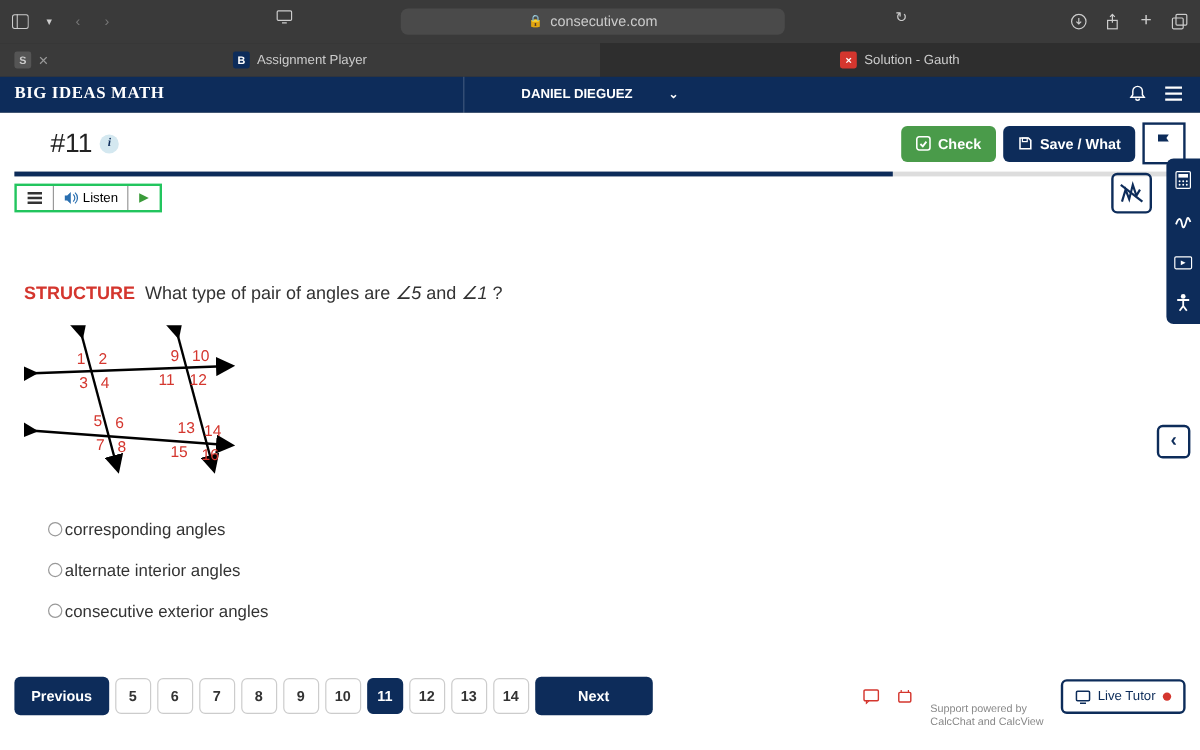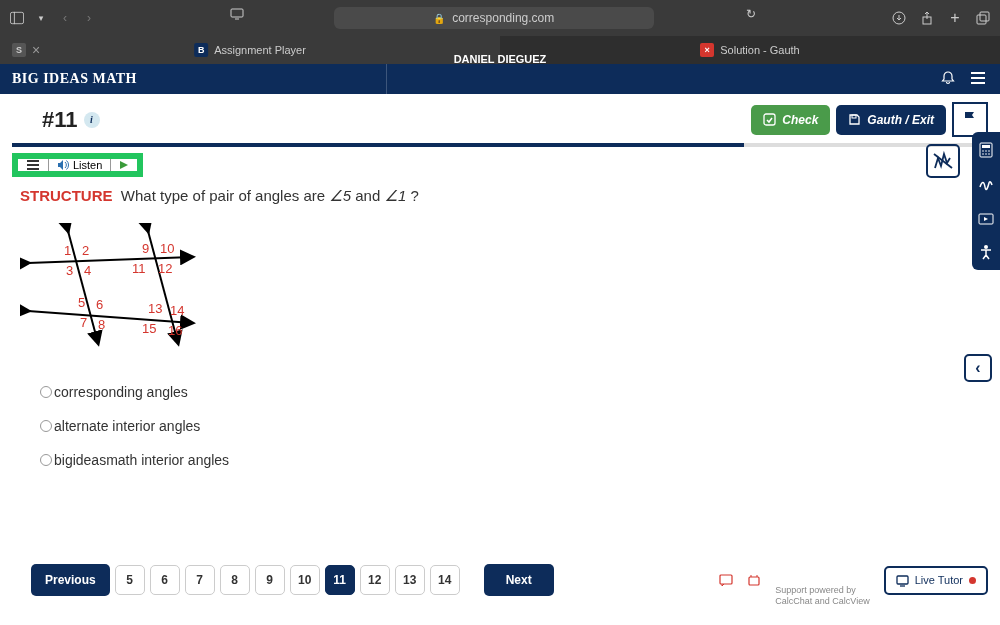--- a/index.html
+++ b/index.html
@@ -16,77 +16,77 @@
 
 .tab-bar { background: #2e2e2e; height: 28px; display: flex; align-items: center; font-size: 11px; color: #ccc; }
 .tab { display: flex; align-items: center; gap: 6px; padding: 0 12px; height: 100%; }
 .tab.active { background: #3a3a3a; }
 .tab-close { color: #999; font-size: 14px; }
 .tab-favicon { width: 14px; height: 14px; border-radius: 2px; display: inline-flex; align-items: center; justify-content: center; font-size: 9px; font-weight: bold; }
 
 
 .app-header { background: #0d2c5a; height: 30px; display: flex; align-items: center; color: #fff; font-size: 13px; position: relative; }
 .app-header .logo { font-family: Georgia, serif; font-weight: bold; padding: 0 12px; font-size: 14px; letter-spacing: 0.5px; }
-.app-header .user-section { position: absolute; left: 50%; transform: translateX(-50%); display: flex; align-items: flex-start; gap: 30px; font-size: 11px; font-weight: bold; flex-direction: column; }
+.app-header .user-section { position: absolute; left: 50%; transform: translateX(-50%); display: flex; align-items: flex-start; gap: 30px; font-size: 11px; font-weight: bold; }
 .app-header .header-right { margin-left: auto; display: flex; align-items: center; gap: 14px; padding-right: 14px; }
 .header-divider { position: absolute; left: 386px; top: 0; bottom: 0; width: 1px; background: rgba(255,255,255,0.2); }
 
 
 .content-area { background: #fff; height: 531px; position: relative; }
 
 
 .toolbar-row { display: flex; align-items: center; justify-content: space-between; padding: 8px 12px 0 12px; }
 .question-num-wrap { display: flex; align-items: center; gap: 6px; margin-left: 30px; }
-.question-num { font-size: 22px; font-weight: bold; color: #222; }
+.question-num { font-size: 22px; font-weight: normal; color: #222; }
 .info-badge { width: 16px; height: 16px; border-radius: 50%; background: #d4e8f0; color: #0d2c5a; font-size: 10px; font-weight: bold; display: inline-flex; align-items: center; justify-content: center; font-style: italic; font-family: Georgia, serif; }
 .action-buttons { display: flex; gap: 6px; align-items: center; }
-.btn { border: none; border-radius: 5px; padding: 8px 12px; font-size: 12px; font-weight: 600; color: #fff; display: inline-flex; align-items: center; gap: 6px; cursor: pointer; font-style: italic; }
+.btn { border: none; border-radius: 5px; padding: 8px 12px; font-size: 12px; font-weight: 600; color: #fff; display: inline-flex; align-items: center; gap: 6px; cursor: pointer; }
 .btn-green { background: #4a9b4a; }
 .btn-navy { background: #0d2c5a; }
 .btn-flag { background: #fff; border: 2px solid #0d2c5a; padding: 6px 8px; }
 
 
 .progress-bar { height: 4px; background: #ddd; margin: 6px 12px 0 12px; position: relative; }
 .progress-fill { height: 100%; background: #0d2c5a; width: 75%; }
 
 
 .listen-bar { display: flex; align-items: center; gap: 0; margin: 6px 12px; }
-.listen-box { border: 6px solid #22c55e; display: flex; align-items: center; height: 24px; }
+.listen-box { border: 2px solid #22c55e; display: flex; align-items: center; height: 24px; }
 .listen-seg { padding: 0 8px; height: 100%; display: flex; align-items: center; gap: 4px; font-size: 11px; border-right: 1px solid #999; }
 .listen-seg:last-child { border-right: none; }
 
 
 .scratch-box { position: absolute; right: 40px; top: 50px; width: 34px; height: 34px; border: 2px solid #0d2c5a; border-radius: 5px; display: flex; align-items: center; justify-content: center; }
 
 
 .right-toolbar { position: absolute; right: 0; top: 38px; width: 28px; background: #0d2c5a; border-radius: 6px 0 0 6px; display: flex; flex-direction: column; align-items: center; padding: 10px 0; gap: 18px; }
 .rt-icon { width: 16px; height: 16px; display: flex; align-items: center; justify-content: center; }
 
 
 .question-body { padding: 4px 20px; }
-.question-text { font-size: 15px; color: #333; }
+.question-text { font-size: 15px; color: #333; margin-top: 48px; }
 .structure-label { color: #d4362e; font-weight: bold; font-size: 15px; }
 .math-angle { font-style: italic; }
 
 
 .diagram { margin: 18px 0 18px 0; }
 
 
 .options { margin-top: 12px; }
 .option-row { display: flex; align-items: center; gap: 2px; padding: 9px 0 9px 20px; font-size: 14px; color: #333; }
 .radio-dot { width: 12px; height: 12px; border: 1px solid #999; border-radius: 50%; flex-shrink: 0; }
 
 
 .collapse-tab { position: absolute; right: 8px; top: 260px; width: 28px; height: 28px; border: 2px solid #0d2c5a; border-radius: 5px; background: #fff; display: flex; align-items: center; justify-content: center; }
 
 
 .footer-nav { position: absolute; bottom: 0; left: 0; right: 0; padding: 10px 12px 18px 12px; display: flex; align-items: center; justify-content: space-between; background: #fff; }
 .nav-left { display: flex; gap: 5px; align-items: center; }
 .nav-btn { border: none; border-radius: 5px; padding: 9px 14px; font-size: 12px; font-weight: 600; cursor: pointer; }
-.nav-btn-navy { background: #0d2c5a; color: #fff; margin-left: 19px; }
+.nav-btn-navy { background: #0d2c5a; color: #fff; }
 .page-btn { width: 30px; height: 30px; border: 1px solid #ccc; border-radius: 5px; background: #fff; color: #333; font-size: 12px; font-weight: 600; display: flex; align-items: center; justify-content: center; cursor: pointer; }
 .page-btn.active { background: #0d2c5a; color: #fff; border-color: #0d2c5a; }
 .nav-right { display: flex; align-items: center; gap: 14px; }
 .support-text { font-size: 9px; color: #888; line-height: 1.2; margin-top: 32px; }
 .live-tutor-btn { border: 2px solid #0d2c5a; border-radius: 5px; padding: 6px 10px; font-size: 11px; color: #0d2c5a; display: flex; align-items: center; gap: 6px; background: #fff; cursor: pointer; }
 .red-dot { width: 7px; height: 7px; background: #d4362e; border-radius: 50%; }
 .support-icon { width: 14px; height: 14px; }
 </style>
 </head>
 <body>
@@ -105,21 +105,21 @@
   </div>
   <div class="address-bar">
     <span class="chrome-icon" style="margin-right:90px;">
         <svg width="14" height="12" viewBox="0 0 14 12">
           <rect x="1" y="1" width="12" height="8" rx="1" fill="none" stroke="#ccc"></rect>
           <line x1="5" y1="11" x2="9" y2="11" stroke="#ccc"></line>
         </svg>
       </span>
     <div class="address-inner">
       <span style="font-size:10px;">🔒</span>
-      <span>corresponding.com</span>
+      <span>consecutive.com</span>
     </div>
     <span class="chrome-icon" style="margin-left:90px;">↻</span>
   </div>
   <div class="right-controls">
     <span class="chrome-icon">
         <svg width="14" height="14" viewBox="0 0 14 14">
           <circle cx="7" cy="7" r="6" fill="none" stroke="#ccc"></circle>
           <path d="M7 4v5M5 7l2 2 2-2" fill="none" stroke="#ccc"></path>
         </svg>
       </span>
@@ -186,21 +186,21 @@
             <rect x="1" y="1" width="11" height="11" rx="2" fill="none" stroke="#fff" stroke-width="1.3"></rect>
             <path d="M4 7l2 2 3-4" fill="none" stroke="#fff" stroke-width="1.5"></path>
           </svg>
         <span>Check</span>
       </button>
       <button class="btn btn-navy">
         <svg width="13" height="13" viewBox="0 0 13 13">
             <path d="M2 2h7l2 2v7H2z" fill="none" stroke="#fff" stroke-width="1.3"></path>
             <rect x="4" y="2" width="4" height="3" fill="none" stroke="#fff"></rect>
           </svg>
-        <span>Gauth / Exit</span>
+        <span>Save / What</span>
       </button>
       <button class="btn-flag">
         <svg width="16" height="16" viewBox="0 0 16 16">
             <path d="M3 2v12M3 2h9l-2 3 2 3H3" fill="#0d2c5a"></path>
           </svg>
       </button>
     </div>
   </div>
 
   <div class="progress-bar">
@@ -317,21 +317,21 @@
       <div class="option-row">
         <span class="radio-dot"></span>
         <span>corresponding angles</span>
       </div>
       <div class="option-row">
         <span class="radio-dot"></span>
         <span>alternate interior angles</span>
       </div>
       <div class="option-row">
         <span class="radio-dot"></span>
-        <span>bigideasmath interior angles</span>
+        <span>consecutive exterior angles</span>
       </div>
     </div>
   </div>
 
   <div class="collapse-tab">
     <span style="color:#0d2c5a;font-weight:bold;">‹</span>
   </div>
 
   <div class="footer-nav">
     <div class="nav-left">
@@ -339,21 +339,21 @@
       <button class="page-btn">5</button>
       <button class="page-btn">6</button>
       <button class="page-btn">7</button>
       <button class="page-btn">8</button>
       <button class="page-btn">9</button>
       <button class="page-btn">10</button>
       <button class="page-btn active">11</button>
       <button class="page-btn">12</button>
       <button class="page-btn">13</button>
       <button class="page-btn">14</button>
-      <button class="nav-btn nav-btn-navy" style="padding:9px 22px;">Next</button>
+      <button class="nav-btn nav-btn-navy" style="padding:9px 36px;">Next</button>
     </div>
     <div class="nav-right">
       <span class="support-icon"><svg width="14" height="14" viewBox="0 0 14 14">
             <rect x="1" y="2" width="12" height="9" rx="1" fill="none" stroke="#d4362e" stroke-width="1.2"></rect>
             <path d="M5 11l-2 2v-2" fill="none" stroke="#d4362e"></path>
           </svg></span>
       <span class="support-icon"><svg width="14" height="14" viewBox="0 0 14 14">
             <rect x="2" y="4" width="10" height="8" rx="1" fill="none" stroke="#d4362e" stroke-width="1.2"></rect>
             <path d="M4 4V2M10 4V2" stroke="#d4362e"></path>
           </svg></span>

